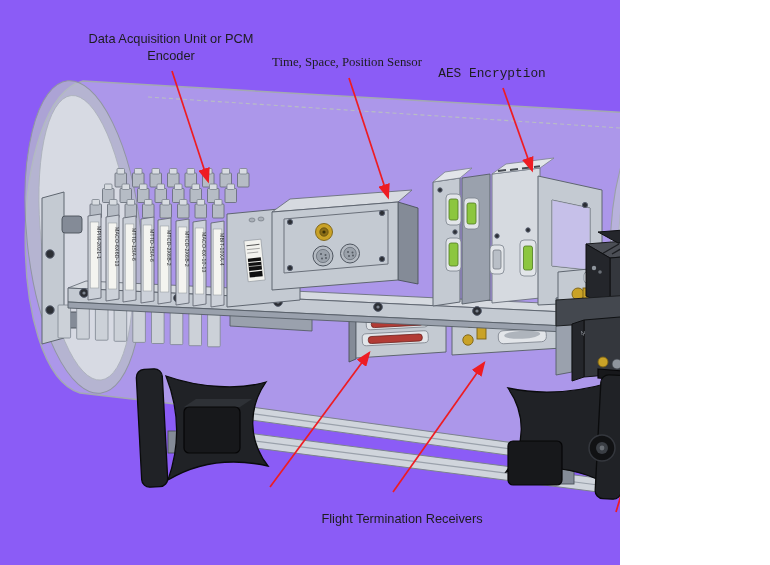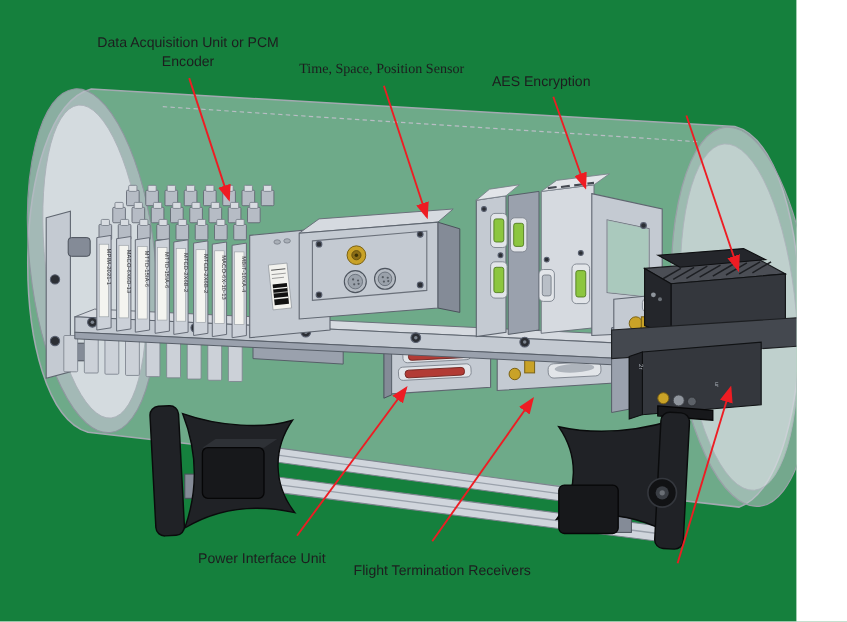--- a/index.html
+++ b/index.html
@@ -1,17 +1,17 @@
 <!DOCTYPE html>
 <html style="--arrow: #ee1c23; --label_text: #1d1d1f; --green_connector: #8cc63f; --red_connector: #b23b35; --gold_connector: #c9a227; --dark_metal: #34373d; --stand_black: #202226; --metal: #c4cad2; --cylinder_stroke: #a3a9b1;"><head>
 <meta charset="utf-8">
 <title>Diagram</title>
 <style>
   html,body{margin:0;padding:0;background:#ffffff;}
-  #stage{position:relative;width:724px;height:565px;background:#15803d;overflow:hidden;
+  #stage{position:relative;width:620px;height:565px;background:#8b5cf6;overflow:hidden;
          font-family:"Liberation Sans","DejaVu Sans",sans-serif;}
   #scene{position:absolute;left:0;top:0;}
   .callout{position:absolute;color:var(--label_text,#1d1d1f);font-size:12.8px;line-height:1.32;
            white-space:nowrap;transform:translateX(-50%);}
   .callout.wrap{white-space:normal;text-align:center;}
   
   .cyl-body{fill:#d2d7de;fill-opacity:.48;stroke:var(--cylinder_stroke,#a3a9b1);stroke-width:1.4;}
   .cyl-rim-outer{fill:#b9bfc8;fill-opacity:.72;stroke:#9096a0;stroke-width:1;}
   .cyl-rim-inner{fill:#dde1e6;fill-opacity:.85;stroke:#aab0b8;stroke-width:.8;}
   .cyl-rim-outer-r{fill:#c2c8d0;fill-opacity:.55;stroke:#9aa0a8;stroke-width:1.1;}
@@ -378,17 +378,16 @@
     <line class="arrow" marker-end="url(#ah)" x1="503" y1="88" x2="532" y2="170"></line>
     <line class="arrow" marker-end="url(#ah)" x1="624" y1="105" x2="671" y2="245"></line>
     <line class="arrow" marker-end="url(#ah)" x1="270" y1="487" x2="369" y2="353"></line>
     <line class="arrow" marker-end="url(#ah)" x1="393" y1="492" x2="484" y2="363"></line>
     <line class="arrow" marker-end="url(#ah)" x1="616" y1="512" x2="664" y2="353"></line>
   </g>
 </svg>
 
 <div class="callout wrap" style="left:171px;top:31px;width:206px;">Data Acquisition Unit or PCM Encoder</div>
 <div class="callout" style="left:347px;top:54px;font-family:Liberation Serif, serif;">Time, Space, Position Sensor</div>
-<div class="callout" style="left:492px;top:66px;">AES Encryption</div>
-<div class="callout" style="left:238px;top:500px;">Power Interface Unit</div>
+<div class="callout" style="left:492px;top:66px;font-family:Liberation Mono, monospace;">AES Encryption</div>
 <div class="callout" style="left:402px;top:511px;">Flight Termination Receivers</div>
 
 </div>
 
 </body></html>

